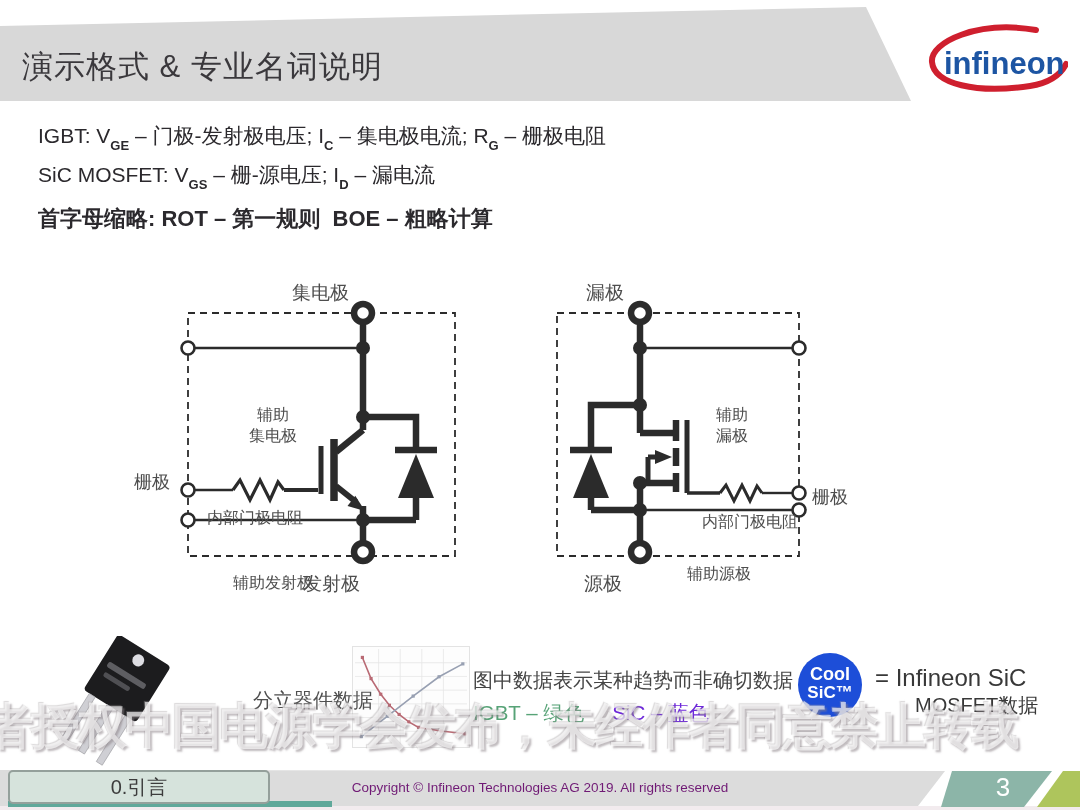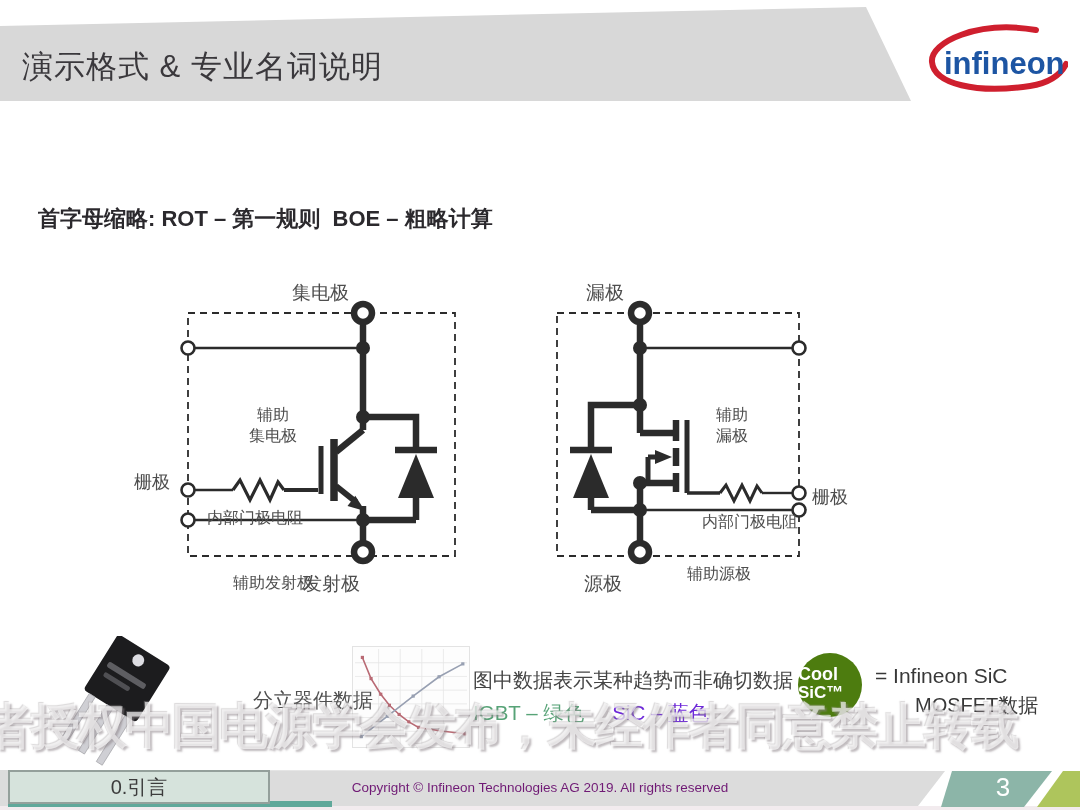--- a/index.html
+++ b/index.html
@@ -22,55 +22,59 @@
   
   .pkg{position:absolute;left:30px;top:636px;z-index:1;}
   .discrete-label{position:absolute;left:253px;top:687px;font-size:20px;color:#4f4f4f;z-index:2;}
   .trend-chart{position:absolute;left:352px;top:646px;width:116px;height:100px;background:#fdfdfd;
     border:1px solid #e3e3e3;z-index:1;}
   .trend-note{position:absolute;left:473px;top:667px;font-size:20px;color:#454545;z-index:2;}
   .color-key{position:absolute;left:473px;top:699px;font-size:20.5px;z-index:2;}
   .key-igbt{color:#57a377;margin-right:28px;}
   .key-sic{color:#6d28d9;}
   .coolsic{position:absolute;left:798px;top:653px;width:64px;height:64px;border-radius:50%;
-    background:#4d7c0f;color:#fff;text-align:left;z-index:1;}
+    background:#1d4ed8;color:#fff;text-align:center;z-index:1;}
   .coolsic .l1{font-size:18px;font-weight:bold;margin-top:12px;line-height:18px;}
   .coolsic .l2{font-size:17px;font-weight:bold;line-height:19px;}
-  .cs-eq1{position:absolute;left:875px;top:664px;font-size:21px;color:#383838;z-index:2;}
+  .cs-eq1{position:absolute;left:875px;top:664px;font-size:24px;color:#383838;z-index:2;}
   .cs-eq2{position:absolute;left:883px;top:692px;font-size:20px;color:#383838;z-index:2;margin-left:32px;}
   
   .watermark{position:absolute;left:-16px;top:694px;z-index:6;white-space:nowrap;
     font-size:49px;font-weight:900;letter-spacing:-2px;color:rgba(255,255,255,0.62);
     text-shadow:2px 2px 2px rgba(140,132,136,0.55),-1px -1px 1px rgba(165,160,162,0.4);}
   
   .footer-gray{position:absolute;left:0;top:770px;width:1080px;height:37px;background:#dcdcdc;
     clip-path:polygon(0 0,945px 1px,918px 36px,0 36px);z-index:3;}
   .bottom-strip{position:absolute;left:0;top:806px;width:1080px;height:4px;background:#f2ebee;z-index:3;}
   .teal-underline{position:absolute;left:8px;top:801px;width:324px;height:6px;background:#60a89a;z-index:4;}
   .section-box{position:absolute;left:8px;top:770px;width:258px;height:30px;background:#d6e3dc;
-    border:2px solid #94a09b;border-radius:0;z-index:4;display:flex;align-items:center;justify-content:center;
+    border:2px solid #94a09b;border-radius:5px;z-index:4;display:flex;align-items:center;justify-content:center;
     font-size:20px;color:#3c3c3c;}
   .copyright{position:absolute;left:300px;top:780px;width:480px;text-align:center;font-size:13.5px;
     color:#701a75;z-index:4;}
   .page-teal{position:absolute;left:0;top:0;width:1080px;height:810px;z-index:4;pointer-events:none;}
   .page-num{position:absolute;left:968px;top:772px;width:70px;text-align:center;font-size:26px;
     color:#ffffff;z-index:5;}
 </style>
 </head>
 <body>
 
 <div class="slide">
 
   <div class="header-band"></div>
   <h1 class="slide-title">演示格式 &amp; 专业名词说明</h1>
   <svg class="logo" width="150" height="78" viewBox="0 0 150 78">
     <path d="M 118,12 C 60,2 12,24 14,44 C 16,66 58,76 112,68 C 130,65 142,58 148,46" stroke="#cf1f2e" stroke-width="6" fill="none" stroke-linecap="round"></path>
     <text x="26" y="56" font-size="31" font-weight="bold" fill="#1d55a3">infineon</text>
   </svg>
 
+  <div class="terms">
+    <div><span>IGBT: V</span><sub>GE</sub><span> – 门极-发射极电压; I</span><sub>C</sub><span> – 集电极电流; R</span><sub>G</sub><span> – 栅极电阻</span></div>
+    <div><span>SiC MOSFET: V</span><sub>GS</sub><span> – 栅-源电压; I</span><sub>D</sub><span> – 漏电流</span></div>
+  </div>
   <div class="acronym-line">首字母缩略: ROT – 第一规则  BOE – 粗略计算</div>
 
   <svg class="circuits" width="1080" height="810" viewBox="0 0 1080 810">
     <g stroke="#2b2b2b" fill="none">
       <rect x="188" y="313" width="267" height="243" stroke-width="1.8" stroke-dasharray="7 5"></rect>
       <line x1="363" y1="313" x2="363" y2="430" stroke-width="6.5"></line>
       <line x1="363" y1="430" x2="336" y2="452" stroke-width="6.5"></line>
       <line x1="334" y1="439" x2="334" y2="501" stroke-width="7.5"></line>
       <line x1="321" y1="446" x2="321" y2="494" stroke-width="5"></line>
       <line x1="336" y1="486" x2="356" y2="502" stroke-width="6"></line>

